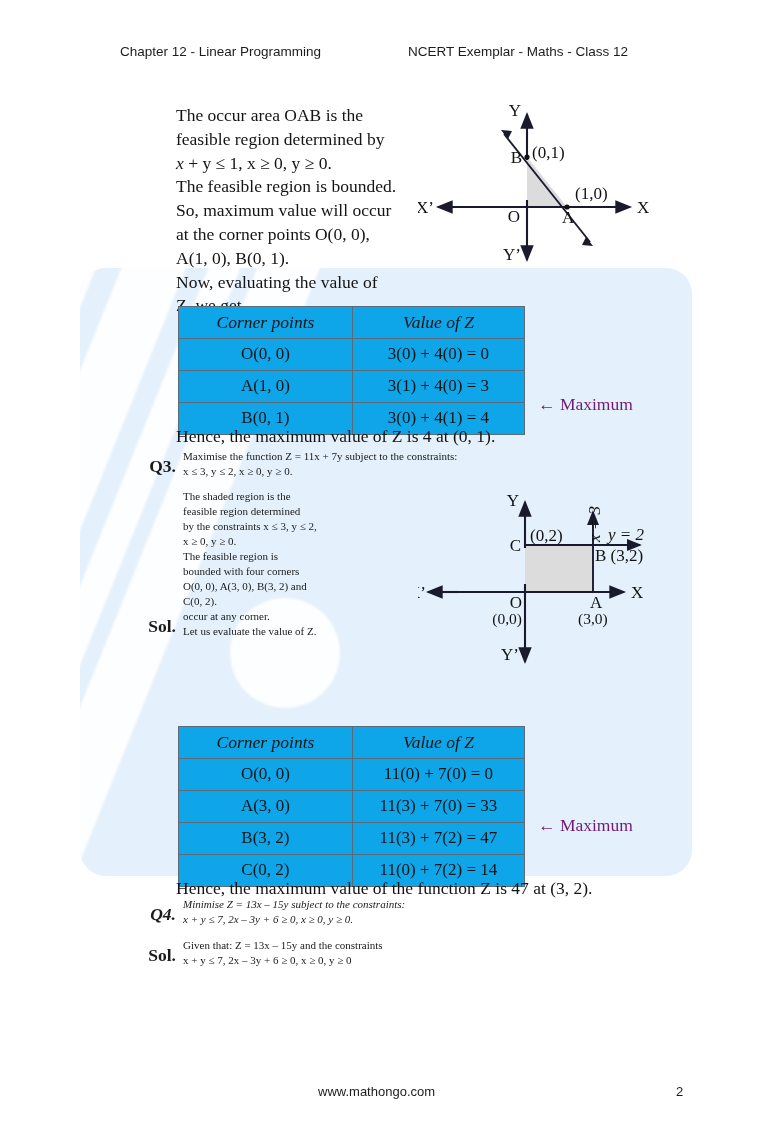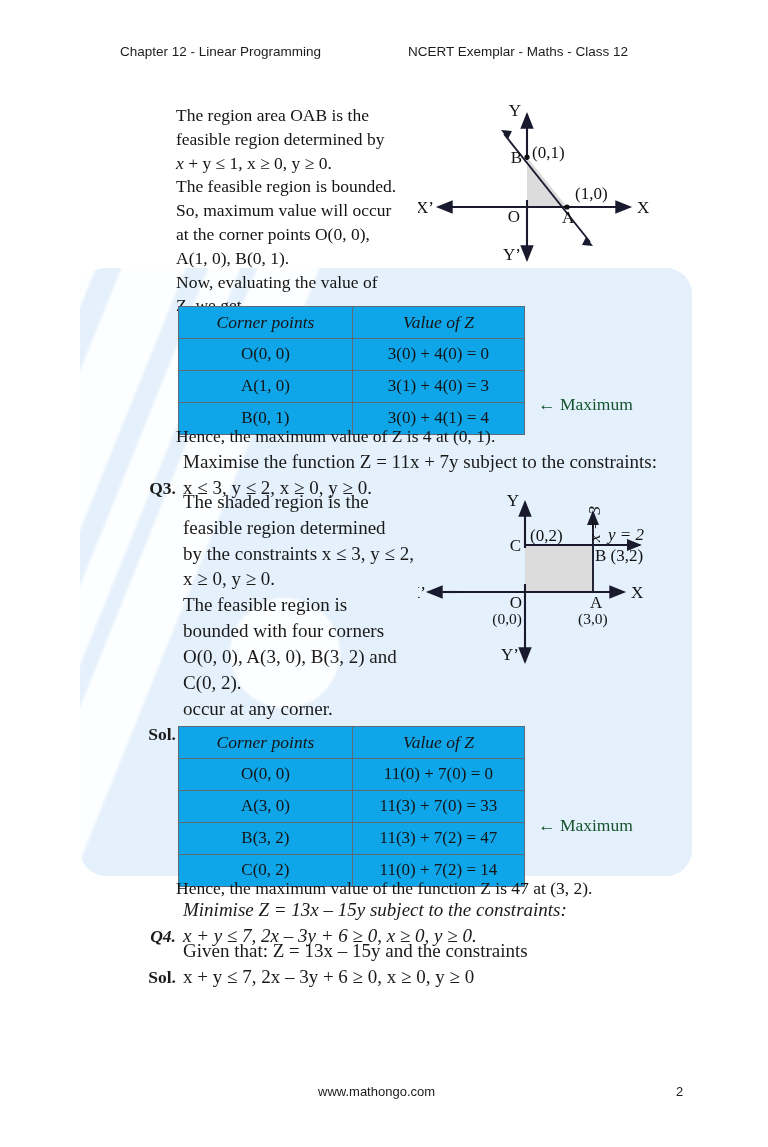--- a/index.html
+++ b/index.html
@@ -94,21 +94,21 @@
   .qrow { display: flex; align-items: flex-end; }
   .qrow .tag {
     width: 46px;
     flex: 0 0 46px;
     text-align: right;
     padding-right: 7px;
     font-weight: bold;
     font-size: 17.5px;
     line-height: 1.36;
   }
-  .qrow .body { flex: 1 1 auto; font-size: 19px; line-height: 1.36; }
+  .qrow .body { flex: 1 1 auto; font-size: 11px; line-height: 1.36; }
 
   
   table.ztable {
     border-collapse: collapse;
     width: 347px;
     background: #0ea5e9;
     font-size: 17px;
   }
   table.ztable td {
     border: 1.2px solid #5d6b78;
@@ -120,21 +120,21 @@
   table.ztable td.c1 { width: 174px; }
   table.ztable td.c2 { width: 173px; }
   table.ztable tr.head td {
     font-style: italic;
     font-size: 17.5px;
   }
   .maxnote {
     position: absolute;
     font-size: 17.5px;
     white-space: nowrap;
-    color: #14532d;
+    color: #701a75;
   }
 
   
   .diagram { position: absolute; z-index: 4; }
   .diagram svg { display: block; }
   .dlabel {
     font-family: "Liberation Serif", serif;
     font-size: 17px;
     fill: #121212;
   }
@@ -154,21 +154,21 @@
   <div class="blob" style="left:150px; top:330px; width:110px; height:110px;"></div>
   <div class="blob" style="left:300px; top:90px;  width:70px;  height:70px;"></div>
 </div>
 
 <div id="header">
   <span class="left">Chapter 12 - Linear Programming</span>
   <span class="right">NCERT Exemplar - Maths - Class 12</span>
 </div>
 
 <div class="content para" style="left:176px; top:104px; width:246px;">
-  <div class="just">The region area OAB is the</div>
+  <div class="just">The occur area OAB is the</div>
   <div class="just">feasible region determined by</div>
   <div><span class="mi">x</span><span> + y ≤ 1, x ≥ 0, y ≥ 0.</span></div>
   <div>The feasible region is bounded.</div>
   <div>So, maximum value will occur</div>
   <div class="just">at the corner points O(0, 0),</div>
   <div>A(1, 0), B(0, 1).</div>
   <div class="just">Now, evaluating the value of</div>
   <div>Z, we get</div>
 </div>
 

